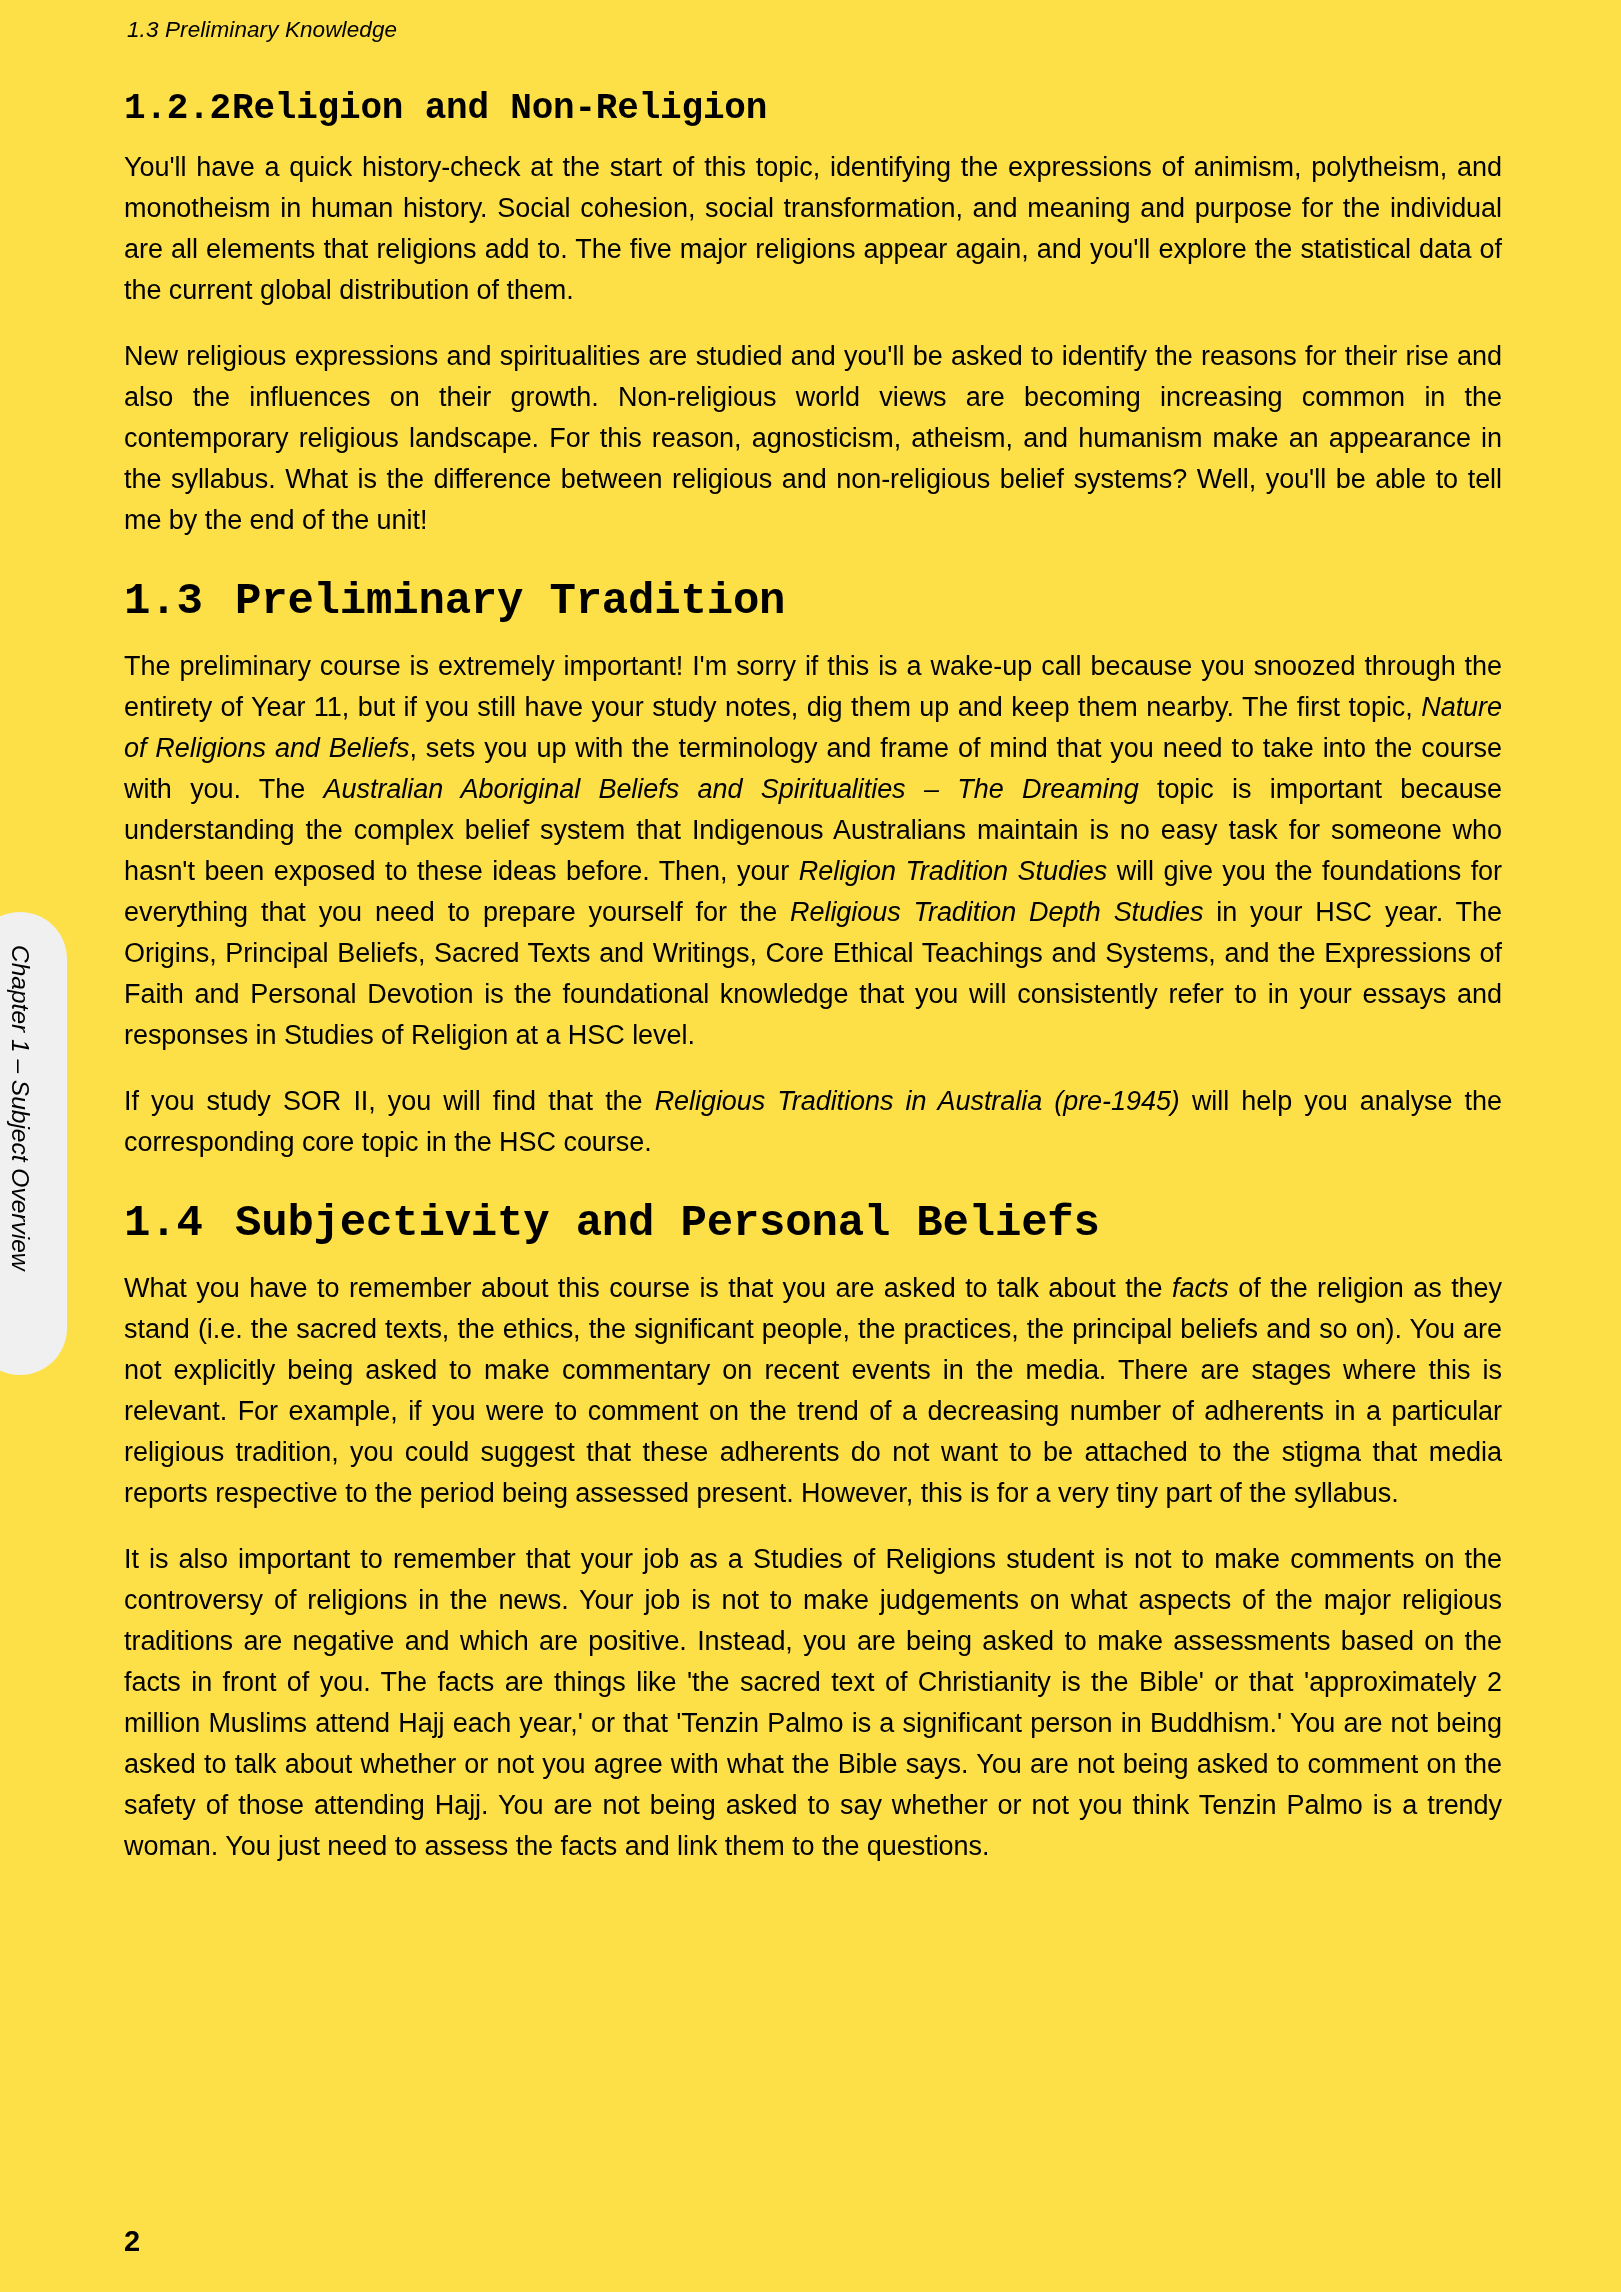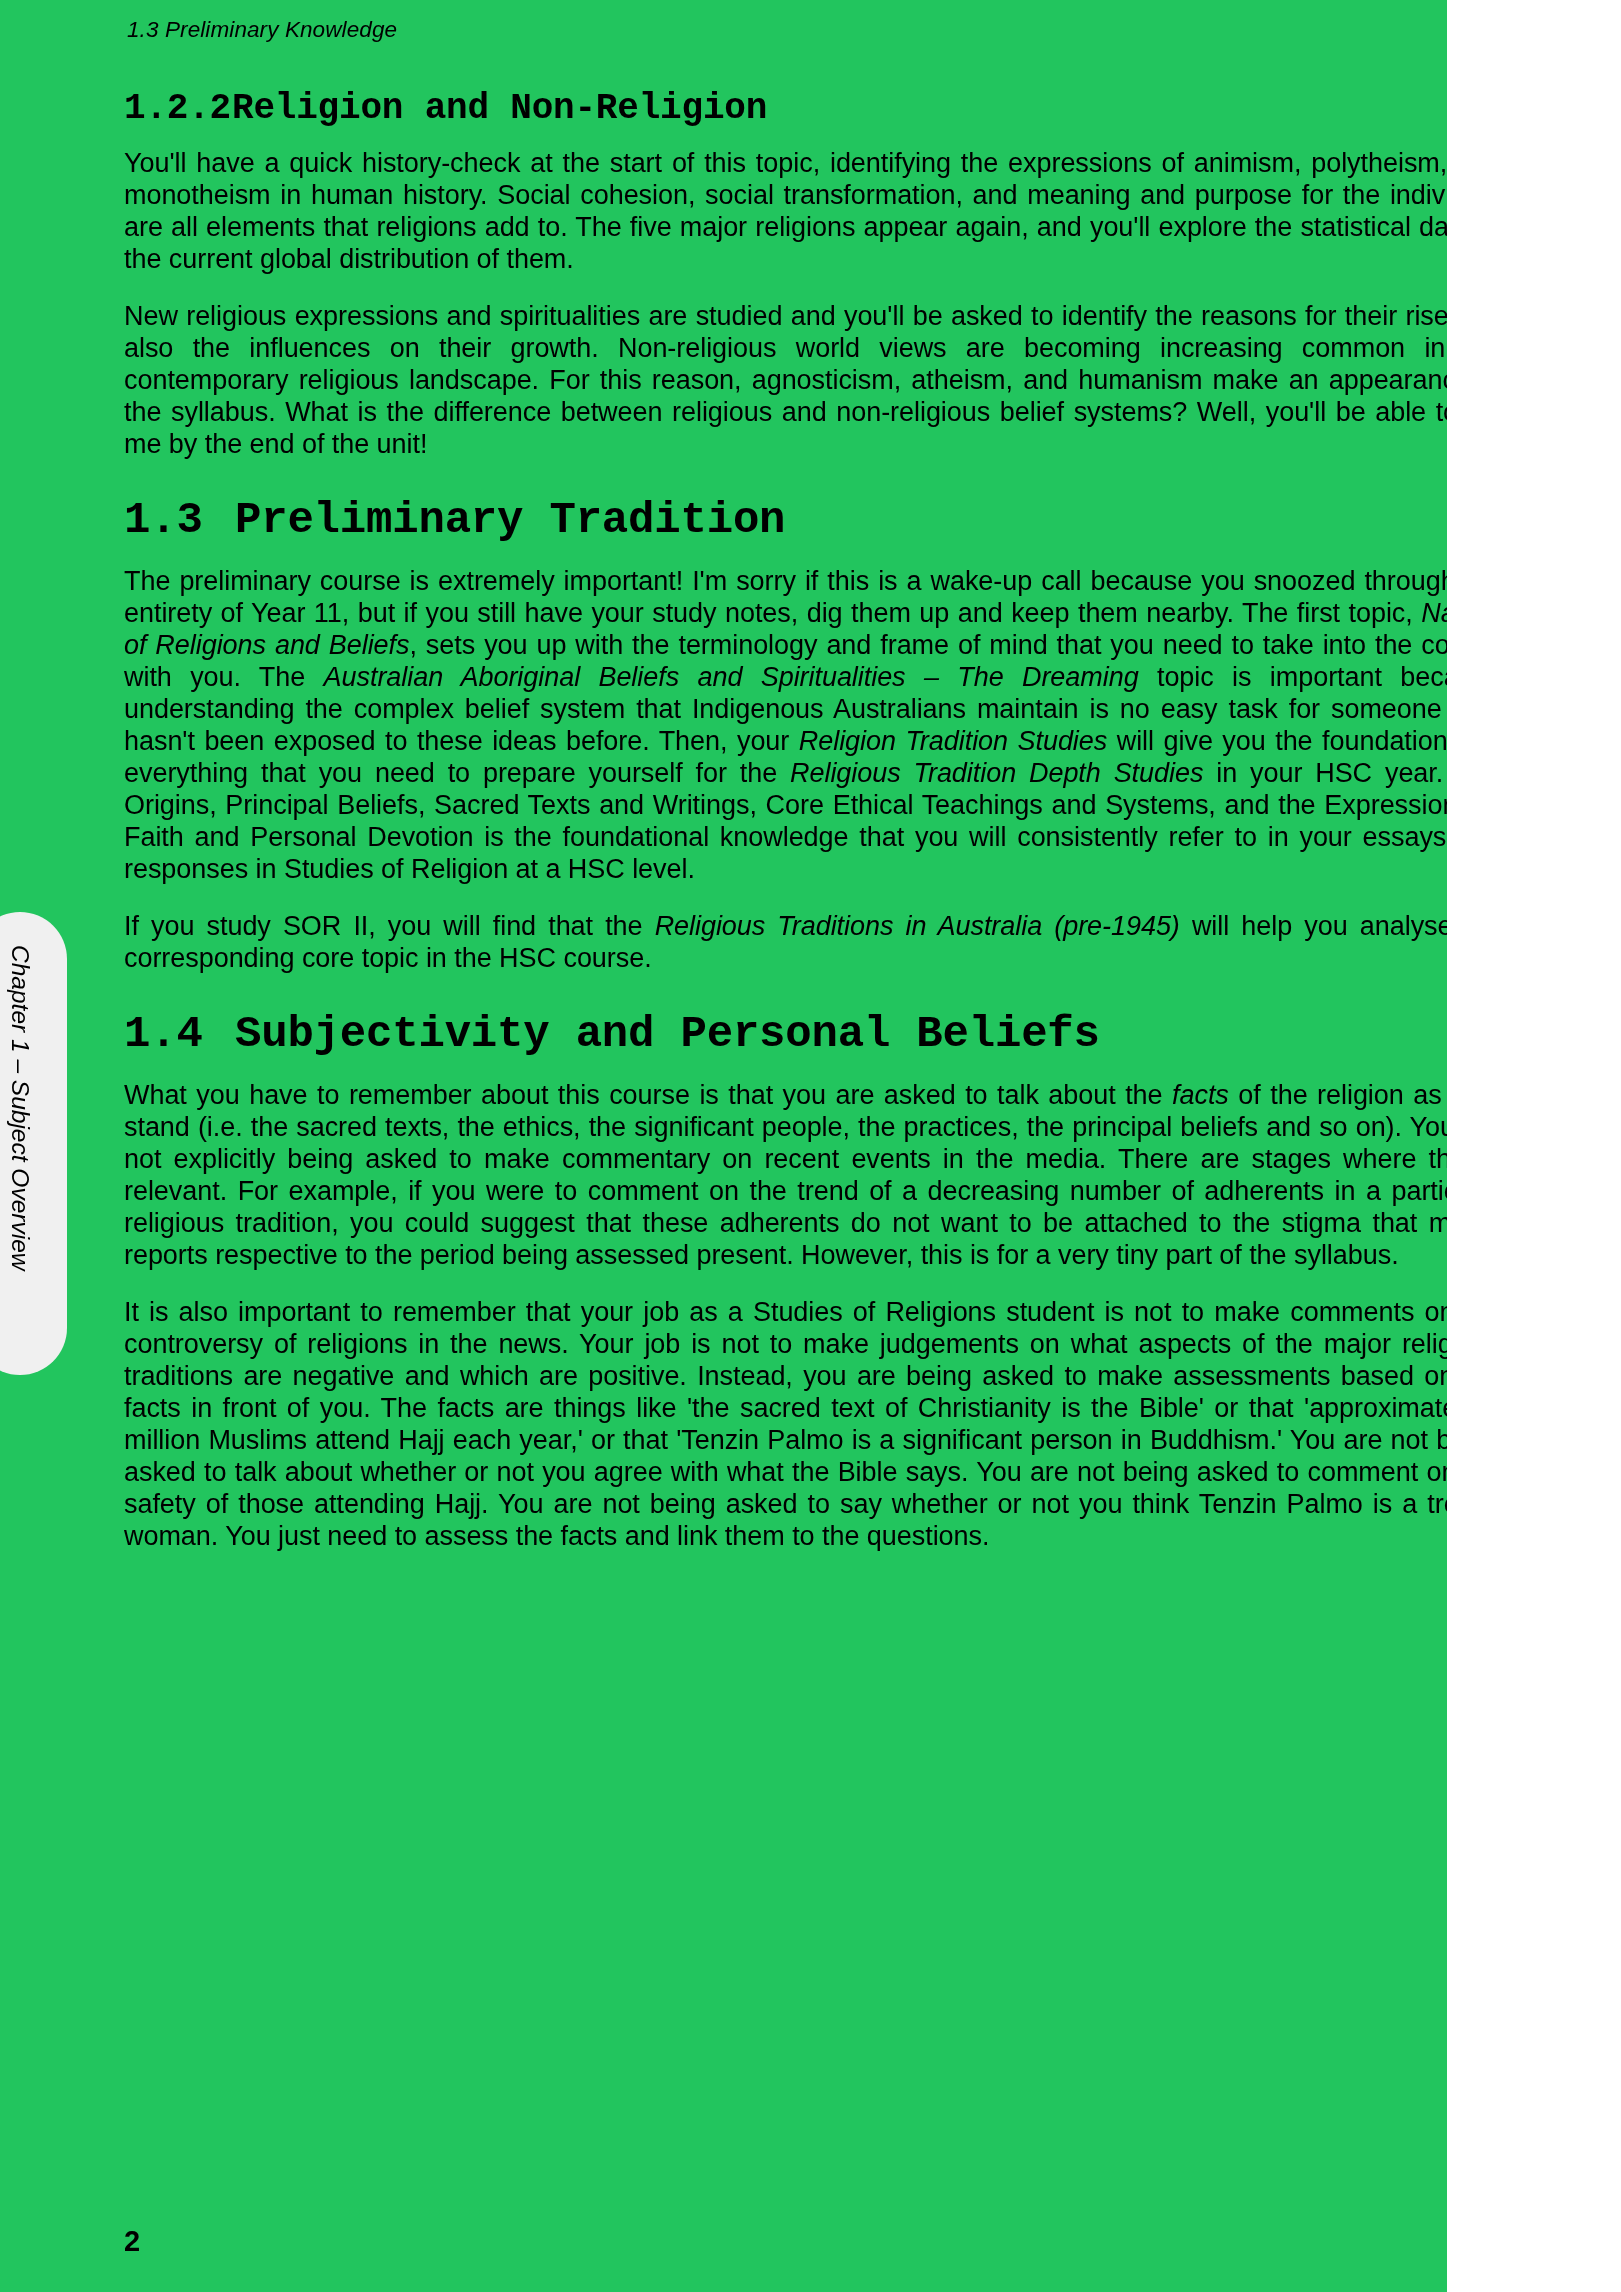--- a/index.html
+++ b/index.html
@@ -2,23 +2,23 @@
 <html><head>
 <meta charset="utf-8">
 <style>
   html, body {
     margin: 0;
     padding: 0;
     background: #ffffff;
   }
   .page {
     position: relative;
-    width: 1447px;
+    width: 1621px;
     height: 2293px;
-    background: #22c55e;
+    background: #fde047;
     font-family: "Liberation Sans Narrow", "Liberation Sans", sans-serif;
     color: #000000;
     overflow: hidden;
     box-sizing: border-box;
   }
 
   
   .running-header {
     position: absolute;
     top: 16.7px;
@@ -76,21 +76,21 @@
 
   h2.sec.big {
     font-size: 44px;
     margin: 35px 0 19.6px 0;
   }
   h2.sec.big .num { display: inline-block; min-width: 111px; }
 
   p.body {
     margin: 0 0 25.5px 0;
     font-size: 27px;
-    line-height: 32px;
+    line-height: 41px;
     text-align: justify;
     text-justify: inter-word;
     letter-spacing: -0.05px;
   }
   p.body.last { margin-bottom: 0; margin-top: 8px; }
   p.body i { font-style: italic; }
 
   
   .footer {
     position: absolute;

